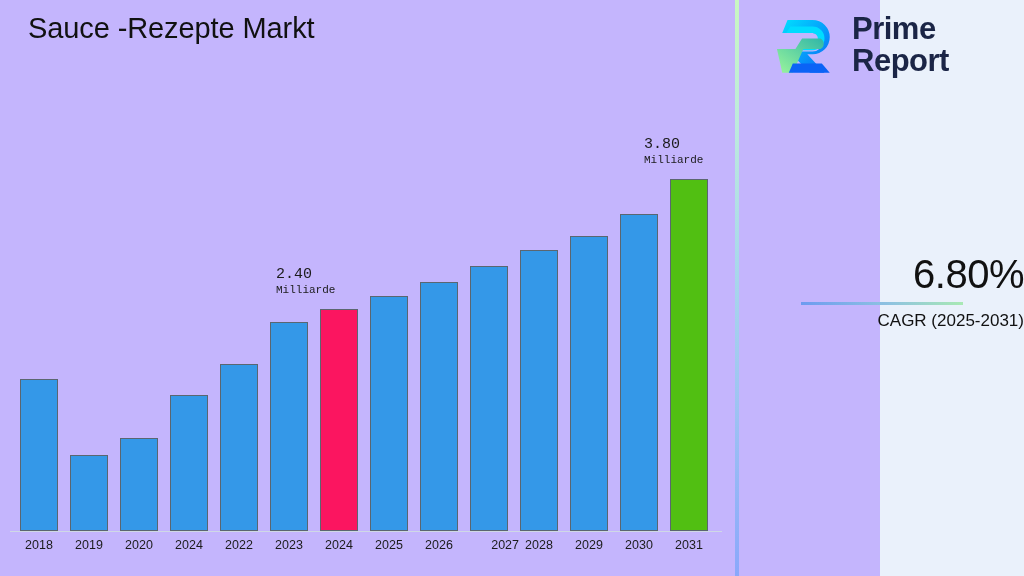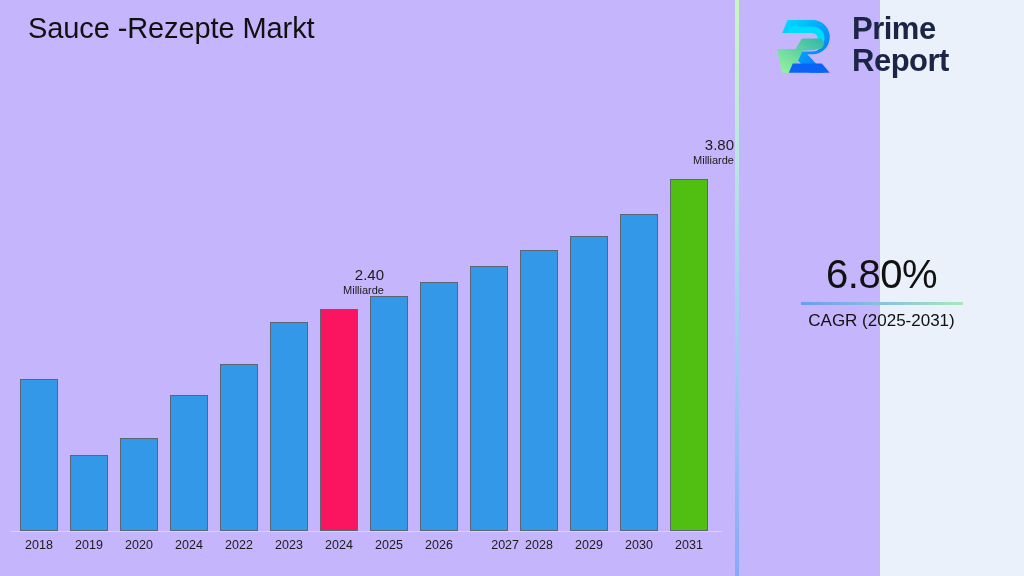--- a/index.html
+++ b/index.html
@@ -64,24 +64,25 @@
     border: 1px solid #5b6670;
     width: 38px;
   }
   .bar.blue  { background: #3498e8; }
   .bar.pink  { background: #fb1560; }
   .bar.green { background: #51bf12; }
 
   .bar-label {
     position: absolute;
     width: 90px;
-    text-align: right;
+    text-align: left;
     color: #1b1b1b;
     line-height: 1.12;
     pointer-events: none;
+    font-family: Liberation Mono, monospace;
   }
   .bar-label .v {
     display: block;
     font-size: 15px;
   }
   .bar-label .u {
     display: block;
     font-size: 11px;
   }
 
@@ -129,21 +130,21 @@
     line-height: 1.02;
     letter-spacing: -0.5px;
   }
   #logo-text span { display: block; }
 
   #cagr-block {
     position: absolute;
     left: 0;
     top: 252px;
     width: 285px;
-    text-align: center;
+    text-align: right;
   }
   #cagr-value {
     font-size: 40px;
     color: #111111;
     letter-spacing: -0.5px;
     line-height: 1.1;
   }
   #cagr-rule {
     width: 162px;
     height: 3px;
@@ -176,21 +177,21 @@
           <div class="bar pink" title="2024: 2.4" style="left: 320px; top: 309px; height: 222px; width: 38px;"></div>
           <div class="bar blue" title="2025: 2.54" style="left: 370px; top: 296px; height: 235px; width: 38px;"></div>
           <div class="bar blue" title="2026: 2.69" style="left: 420px; top: 282px; height: 249px; width: 38px;"></div>
           <div class="bar blue" title="2027: 2.86" style="left: 470px; top: 266px; height: 265px; width: 38px;"></div>
           <div class="bar blue" title="2028: 3.04" style="left: 520px; top: 250px; height: 281px; width: 38px;"></div>
           <div class="bar blue" title="2029: 3.19" style="left: 570px; top: 236px; height: 295px; width: 38px;"></div>
           <div class="bar blue" title="2030: 3.43" style="left: 620px; top: 214px; height: 317px; width: 38px;"></div>
           <div class="bar green" title="2031: 3.8" style="left: 670px; top: 179px; height: 352px; width: 38px;"></div>
         </div>
       <div id="bar-annotations">
-          <div class="bar-label" style="left: 294px; top: 267px;">
+          <div class="bar-label" style="left: 276px; top: 267px;">
             <span class="v">2.40</span>
             <span class="u">Milliarde</span>
           </div>
           <div class="bar-label" style="left: 644px; top: 137px;">
             <span class="v">3.80</span>
             <span class="u">Milliarde</span>
           </div>
         </div>
       <div id="x-ticks">
           <div class="tick" style="left: 9px;">2018</div>

